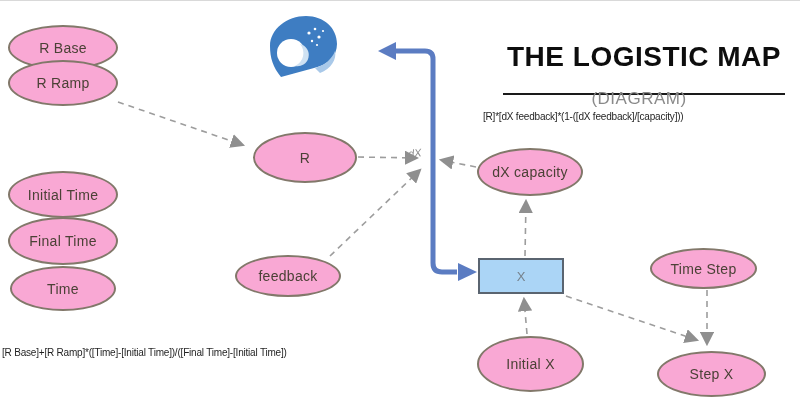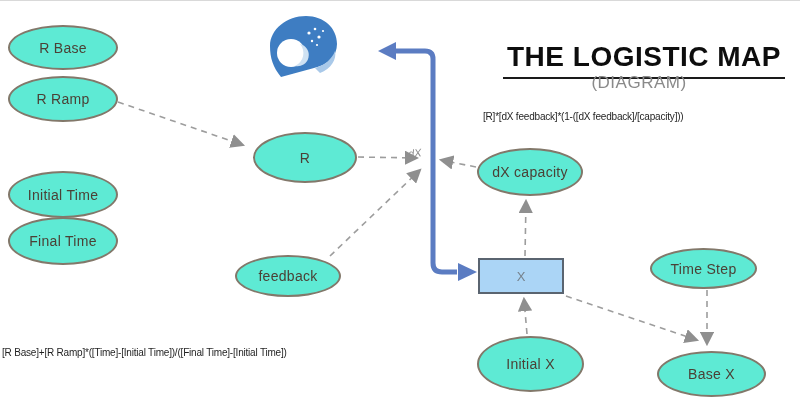--- a/index.html
+++ b/index.html
@@ -4,40 +4,40 @@
 <style>
   html,body{margin:0;padding:0;background:#fff;}
   #stage{
     position:relative;width:800px;height:412px;background:#ffffff;
     font-family:"Liberation Sans",sans-serif;overflow:hidden;
     border-top:1px solid #d9d9d9;
   }
   svg.overlay{position:absolute;left:0;top:0;width:800px;height:412px;}
   .var-ellipse{
     position:absolute;border-radius:50%;
-    background:#5eead4;border:2px solid #82786a;
+    background:#f9a8d4;border:2px solid #82786a;
     display:flex;align-items:center;justify-content:center;
     color:#4b4136;font-size:14px;letter-spacing:.3px;
     box-sizing:border-box;white-space:nowrap;
   }
   .stock-rect{
     position:absolute;background:#abd5f6;border:2px solid #5a6470;
     display:flex;align-items:center;justify-content:center;
     color:#76828c;font-size:13px;box-sizing:border-box;
   }
   .flow-label{
     position:absolute;color:#8f8f8f;font-size:11px;font-style:italic;
     transform:rotate(-6deg);
   }
   .title-block{
     position:absolute;left:503px;top:40px;width:272px;text-align:center;
   }
   .title-text{
     display:inline-block;font-size:28px;font-weight:bold;color:#0d0d0d;
-    letter-spacing:.5px;border-bottom:2px solid #1a1a1a;padding:0 4px 4px 4px;
+    letter-spacing:.5px;border-bottom:2px solid #1a1a1a;padding:0 4px 20px 4px;
     white-space:nowrap;
   }
   .title-sub{
     margin-top:-6px;font-size:17px;color:#8a8a8a;letter-spacing:.5px;
   }
   .formula{
     position:absolute;font-size:10px;color:#1f1f1f;letter-spacing:-.2px;
     white-space:nowrap;
   }
   #formula-flow{left:483px;top:110px;}
@@ -87,27 +87,28 @@
 
   <div class="title-block">
     <span class="title-text">THE LOGISTIC MAP</span>
     <div class="title-sub">(DIAGRAM)</div>
   </div>
 
   <div id="formula-flow" class="formula">[R]*[dX feedback]*(1-([dX feedback]/[capacity]))</div>
   <div id="formula-r" class="formula">[R Base]+[R Ramp]*([Time]-[Initial Time])/([Final Time]-[Initial Time])</div>
 
   <div class="var-ellipse" style="left:8px;top:24px;width:110px;height:45px;">R Base</div>
-  <div class="var-ellipse" style="left:8px;top:75px;width:110px;height:46px;text-align:center;">R Ramp</div>
+  <div class="var-ellipse" style="left:8px;top:59px;width:110px;height:46px;text-align:center;">R Ramp</div>
   <div class="var-ellipse" style="left:8px;top:216px;width:110px;height:48px;">Final Time</div>
   <div class="var-ellipse" style="left:8px;top:170px;width:110px;height:47px;">Initial Time</div>
+  <div class="var-ellipse" style="left:10px;top:265px;width:106px;height:45px;">Time</div>
   <div class="var-ellipse" style="left:253px;top:131px;width:104px;height:51px;">R</div>
   <div class="var-ellipse" style="left:235px;top:254px;width:106px;height:42px;">feedback</div>
   <div class="var-ellipse" style="left:477px;top:147px;width:106px;height:48px;">dX capacity</div>
   <div class="var-ellipse" style="left:477px;top:335px;width:107px;height:56px;">Initial X</div>
   <div class="var-ellipse" style="left:650px;top:247px;width:107px;height:41px;text-align:right;">Time Step</div>
-  <div class="var-ellipse" style="left:657px;top:350px;width:109px;height:46px;">Base X</div>
+  <div class="var-ellipse" style="left:657px;top:350px;width:109px;height:46px;">Step X</div>
 
   <div class="stock-rect" style="left:478px;top:257px;width:86px;height:36px;">X</div>
 
   <div class="flow-label" style="left:408px;top:146px;">dX</div>
 
 </div>
 
 </body></html>

